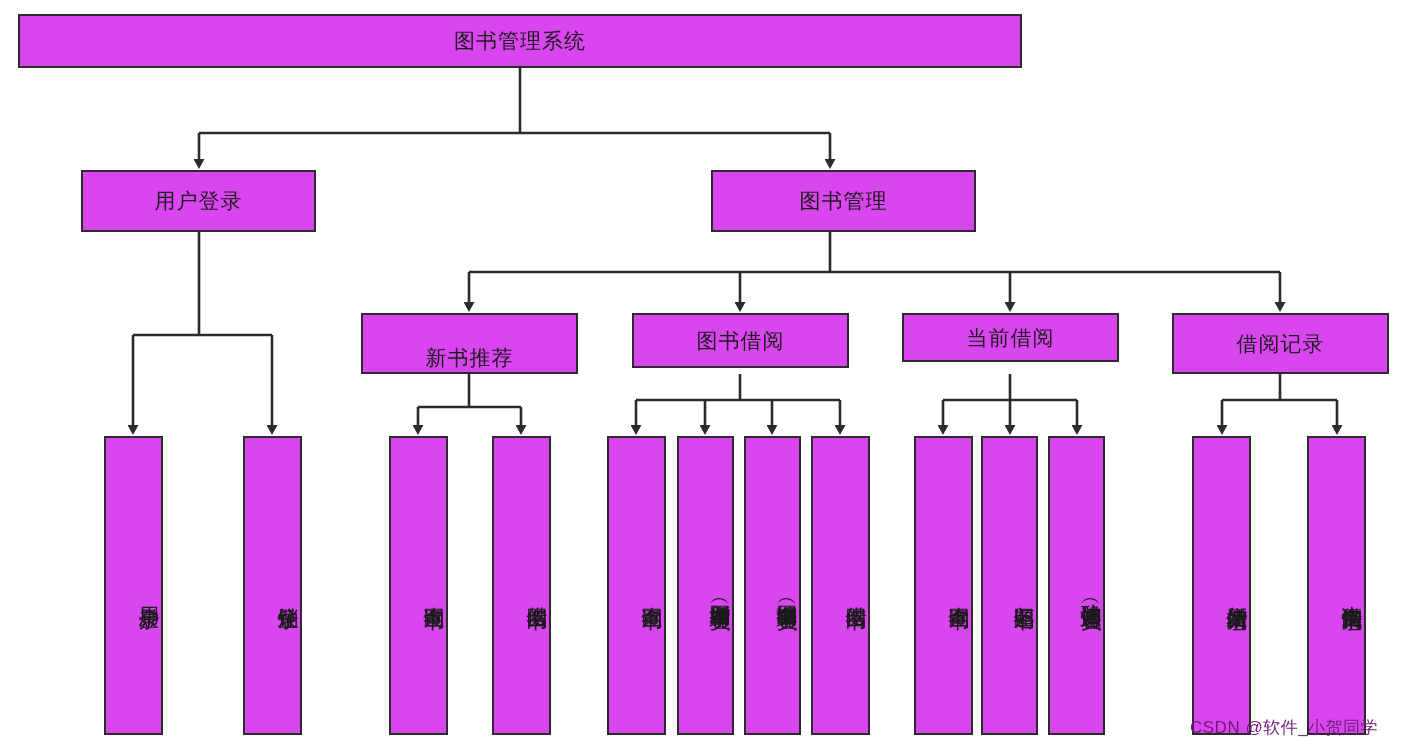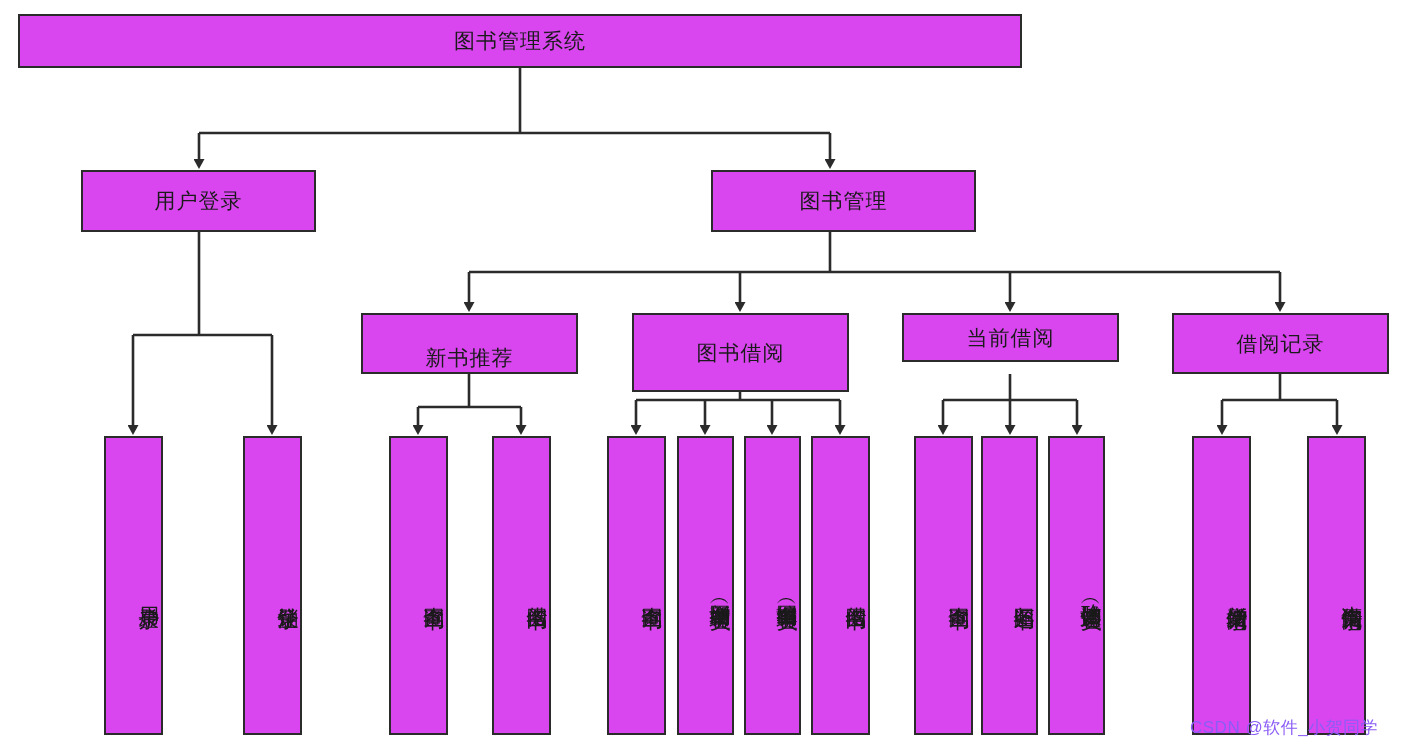--- a/index.html
+++ b/index.html
@@ -52,21 +52,21 @@
     writing-mode: vertical-rl;
     text-orientation: upright;
     white-space: normal;
     text-align: left;
   }
   .watermark {
     position: absolute;
     left: 1190px;
     top: 716px;
     font-size: 17px;
-    color: #8b5cf6;
+    color: #701a75;
     letter-spacing: 0.5px;
     white-space: nowrap;
     pointer-events: none;
     text-align: right;
   }
 </style>
 </head>
 <body>
 
 <div id="canvas">
@@ -131,21 +131,21 @@
   <div class="node h" style="left:81px; top:170px; width:235px; height:62px;">
     <span>用户登录</span>
   </div>
   <div class="node h" style="left:711px; top:170px; width:265px; height:62px;">
     <span>图书管理</span>
   </div>
 
   <div class="node h" style="left:361px; top:313px; width:217px; height:61px;align-items:flex-end;">
     <span>新书推荐</span>
   </div>
-  <div class="node h" style="left:632px; top:313px; width:217px; height:79px;">
+  <div class="node h" style="left:632px; top:313px; width:217px; height:55px;">
     <span>图书借阅</span>
   </div>
   <div class="node h" style="left:902px; top:313px; width:217px; height:49px;">
     <span>当前借阅</span>
   </div>
   <div class="node h" style="left:1172px; top:313px; width:217px; height:61px;">
     <span>借阅记录</span>
   </div>
 
   <div class="node v" style="left:104px; top:436px; width:59px; height:299px;">

